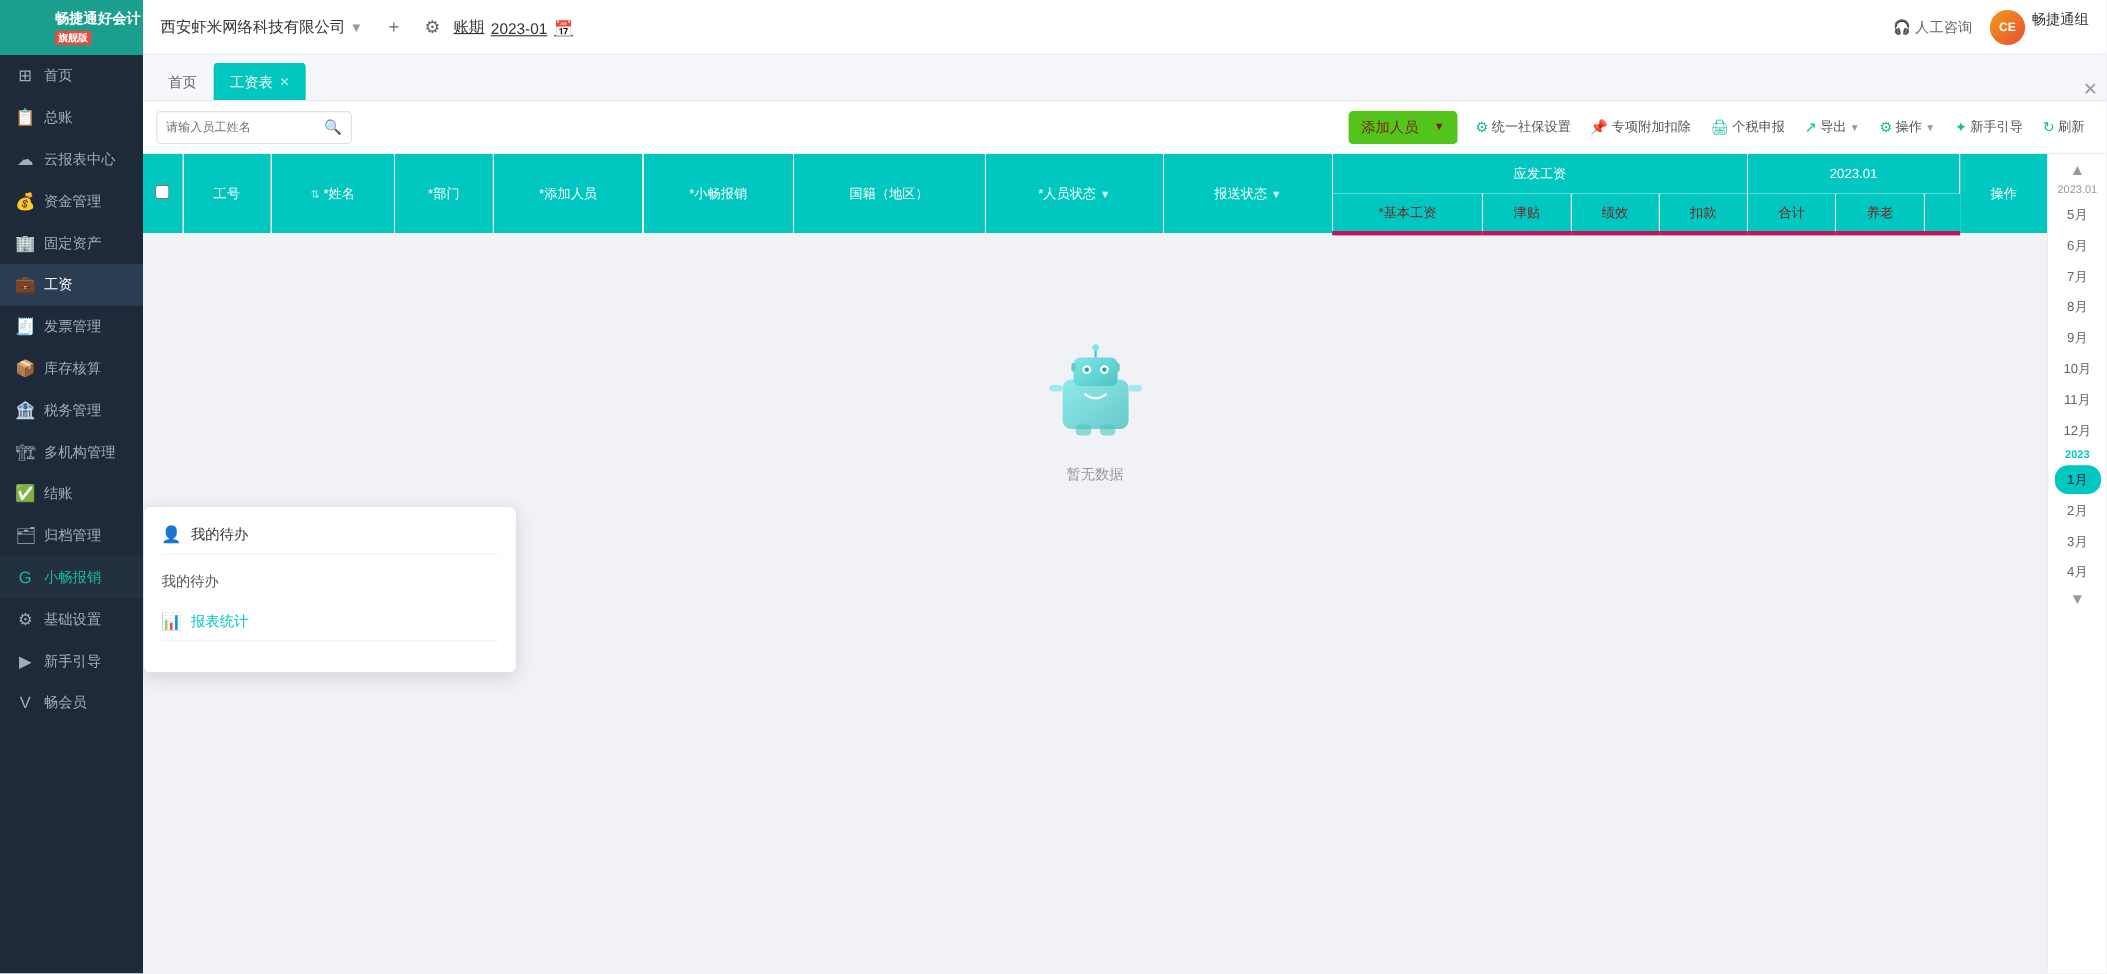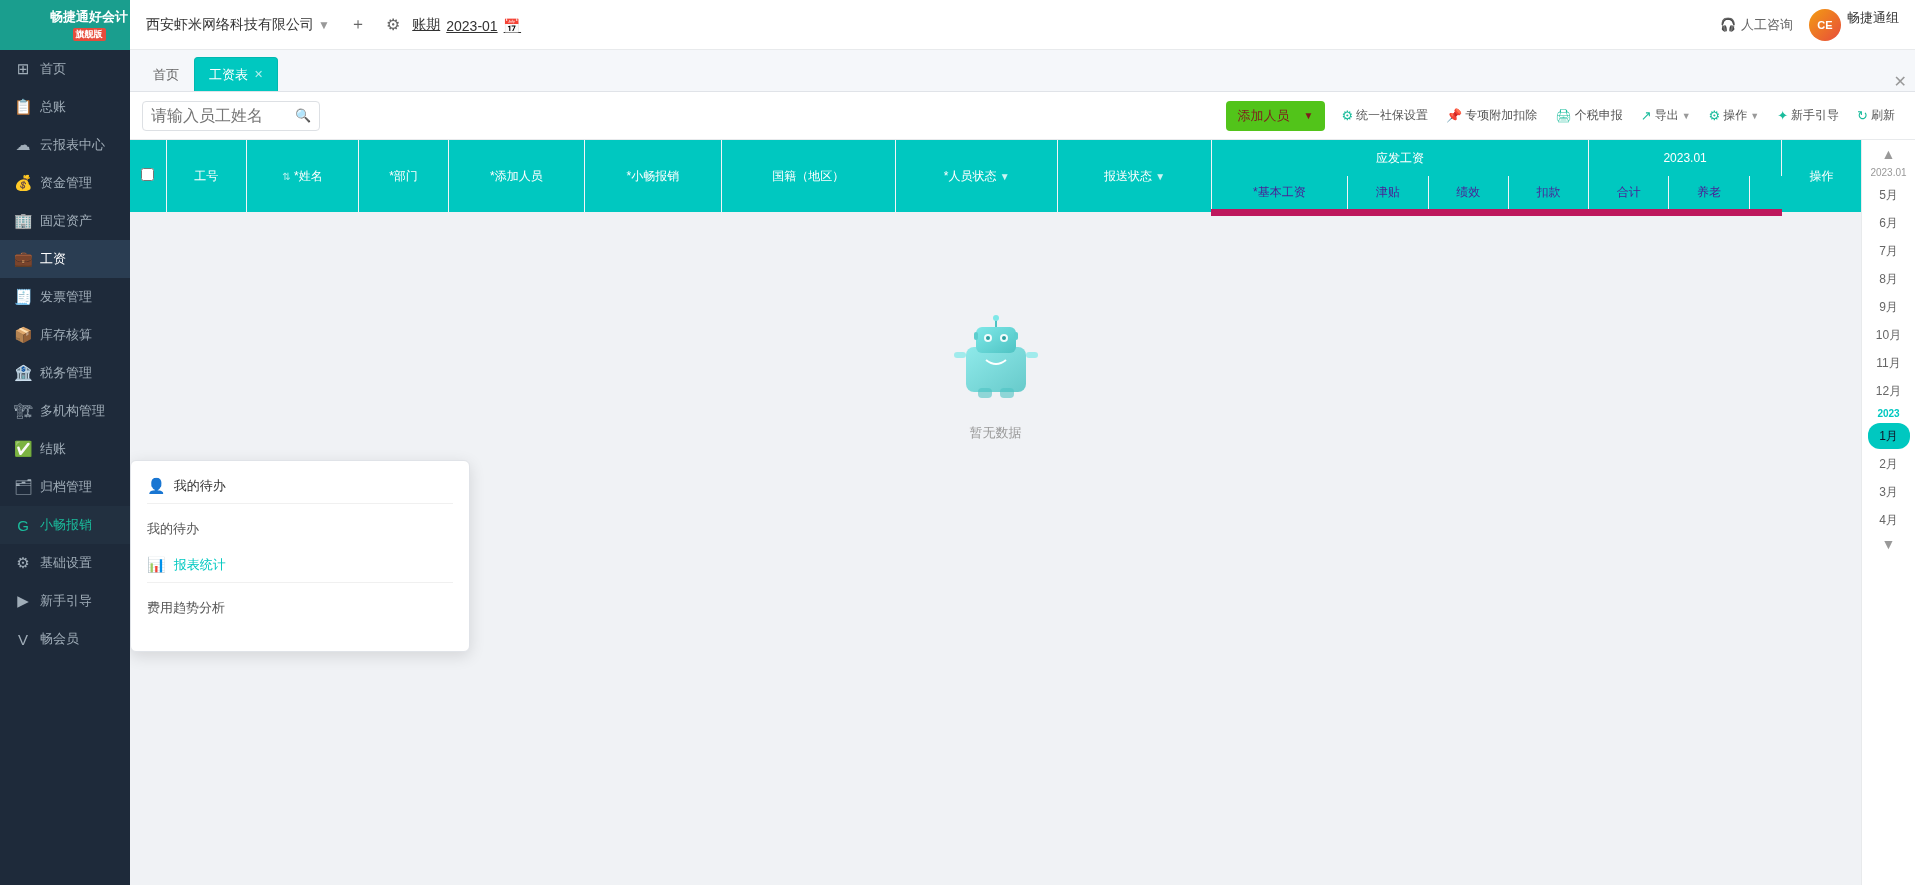--- a/index.html
+++ b/index.html
@@ -19,21 +19,21 @@
       background: #1a9e8e;
       height: 50px;
       display: flex;
       align-items: center;
       justify-content: center;
       color: white;
       font-size: 13px;
       font-weight: bold;
       flex-shrink: 0;
     }
-    .sidebar-logo .logo-text { line-height: 1.2; text-align: center; margin-left: 48px; }
+    .sidebar-logo .logo-text { line-height: 1.2; text-align: left; margin-left: 48px; }
     .sidebar-logo .logo-sub { font-size: 9px; background: #e74c3c; border-radius: 2px; padding: 1px 3px; margin-top: 2px; display: inline-block; }
     .sidebar-item {
       display: flex;
       align-items: center;
       padding: 10px 14px;
       cursor: pointer;
       font-size: 13px;
       color: #a0adb8;
       transition: background 0.2s;
       gap: 8px;
@@ -142,21 +142,21 @@
       display: flex;
       align-items: center;
       border: 1px solid #dde0e4;
       border-radius: 4px;
       padding: 0 8px;
       height: 30px;
       background: #fff;
       gap: 4px;
     }
     .search-box input {
-      border: none; outline: none; font-size: 16px; width: 140px; color: #ef4444;
+      border: none; outline: none; font-size: 11px; width: 140px; color: #ef4444;
       background: transparent;
     }
     .search-icon { color: #999; font-size: 13px; cursor: pointer; }
     .btn-add-person {
       background: #52c41a;
       color: #7f1d1d;
       border: none;
       border-radius: 4px;
       padding: 0 12px;
       height: 30px;
@@ -213,23 +213,23 @@
       font-weight: normal;
       white-space: nowrap;
       border-right: 1px solid rgba(255,255,255,0.2);
       position: relative;
     }
     .data-table thead th:last-child { border-right: none; }
     .sub-header {
       background: #e8f9f8;
     }
     .sub-header th {
-      color: #4c1d95;
+      color: #7f1d1d;
       height: 32px;
-      border-bottom: 7px solid #be185d;
+      border-bottom: 4px solid #be185d;
       border-right: 1px solid #d0eeec;
     }
     .merged-header {
       background: #00c8c0;
       color: white;
     }
     .checkbox-th { width: 36px; }
     .sort-icon { font-size: 10px; color: rgba(255,255,255,0.7); }
     .filter-icon { font-size: 10px; color: rgba(255,255,255,0.8); }
 
@@ -611,18 +611,17 @@
             <span class="popup-section-icon">👤</span>
             <span class="popup-section-title">我的待办</span>
           </div>
           <a class="popup-link">我的待办</a>
         </div>
         <div class="popup-section">
           <div class="popup-section-header active">
             <span class="popup-section-icon" style="color:#00c8c0;">📊</span>
             <span class="popup-section-title" style="color:#00c8c0;">报表统计</span>
           </div>
-          <a class="popup-link">费用趋势分析</a>
         </div>
       </div>
     </div>
   </div>
 </div>
 
 </body></html>

